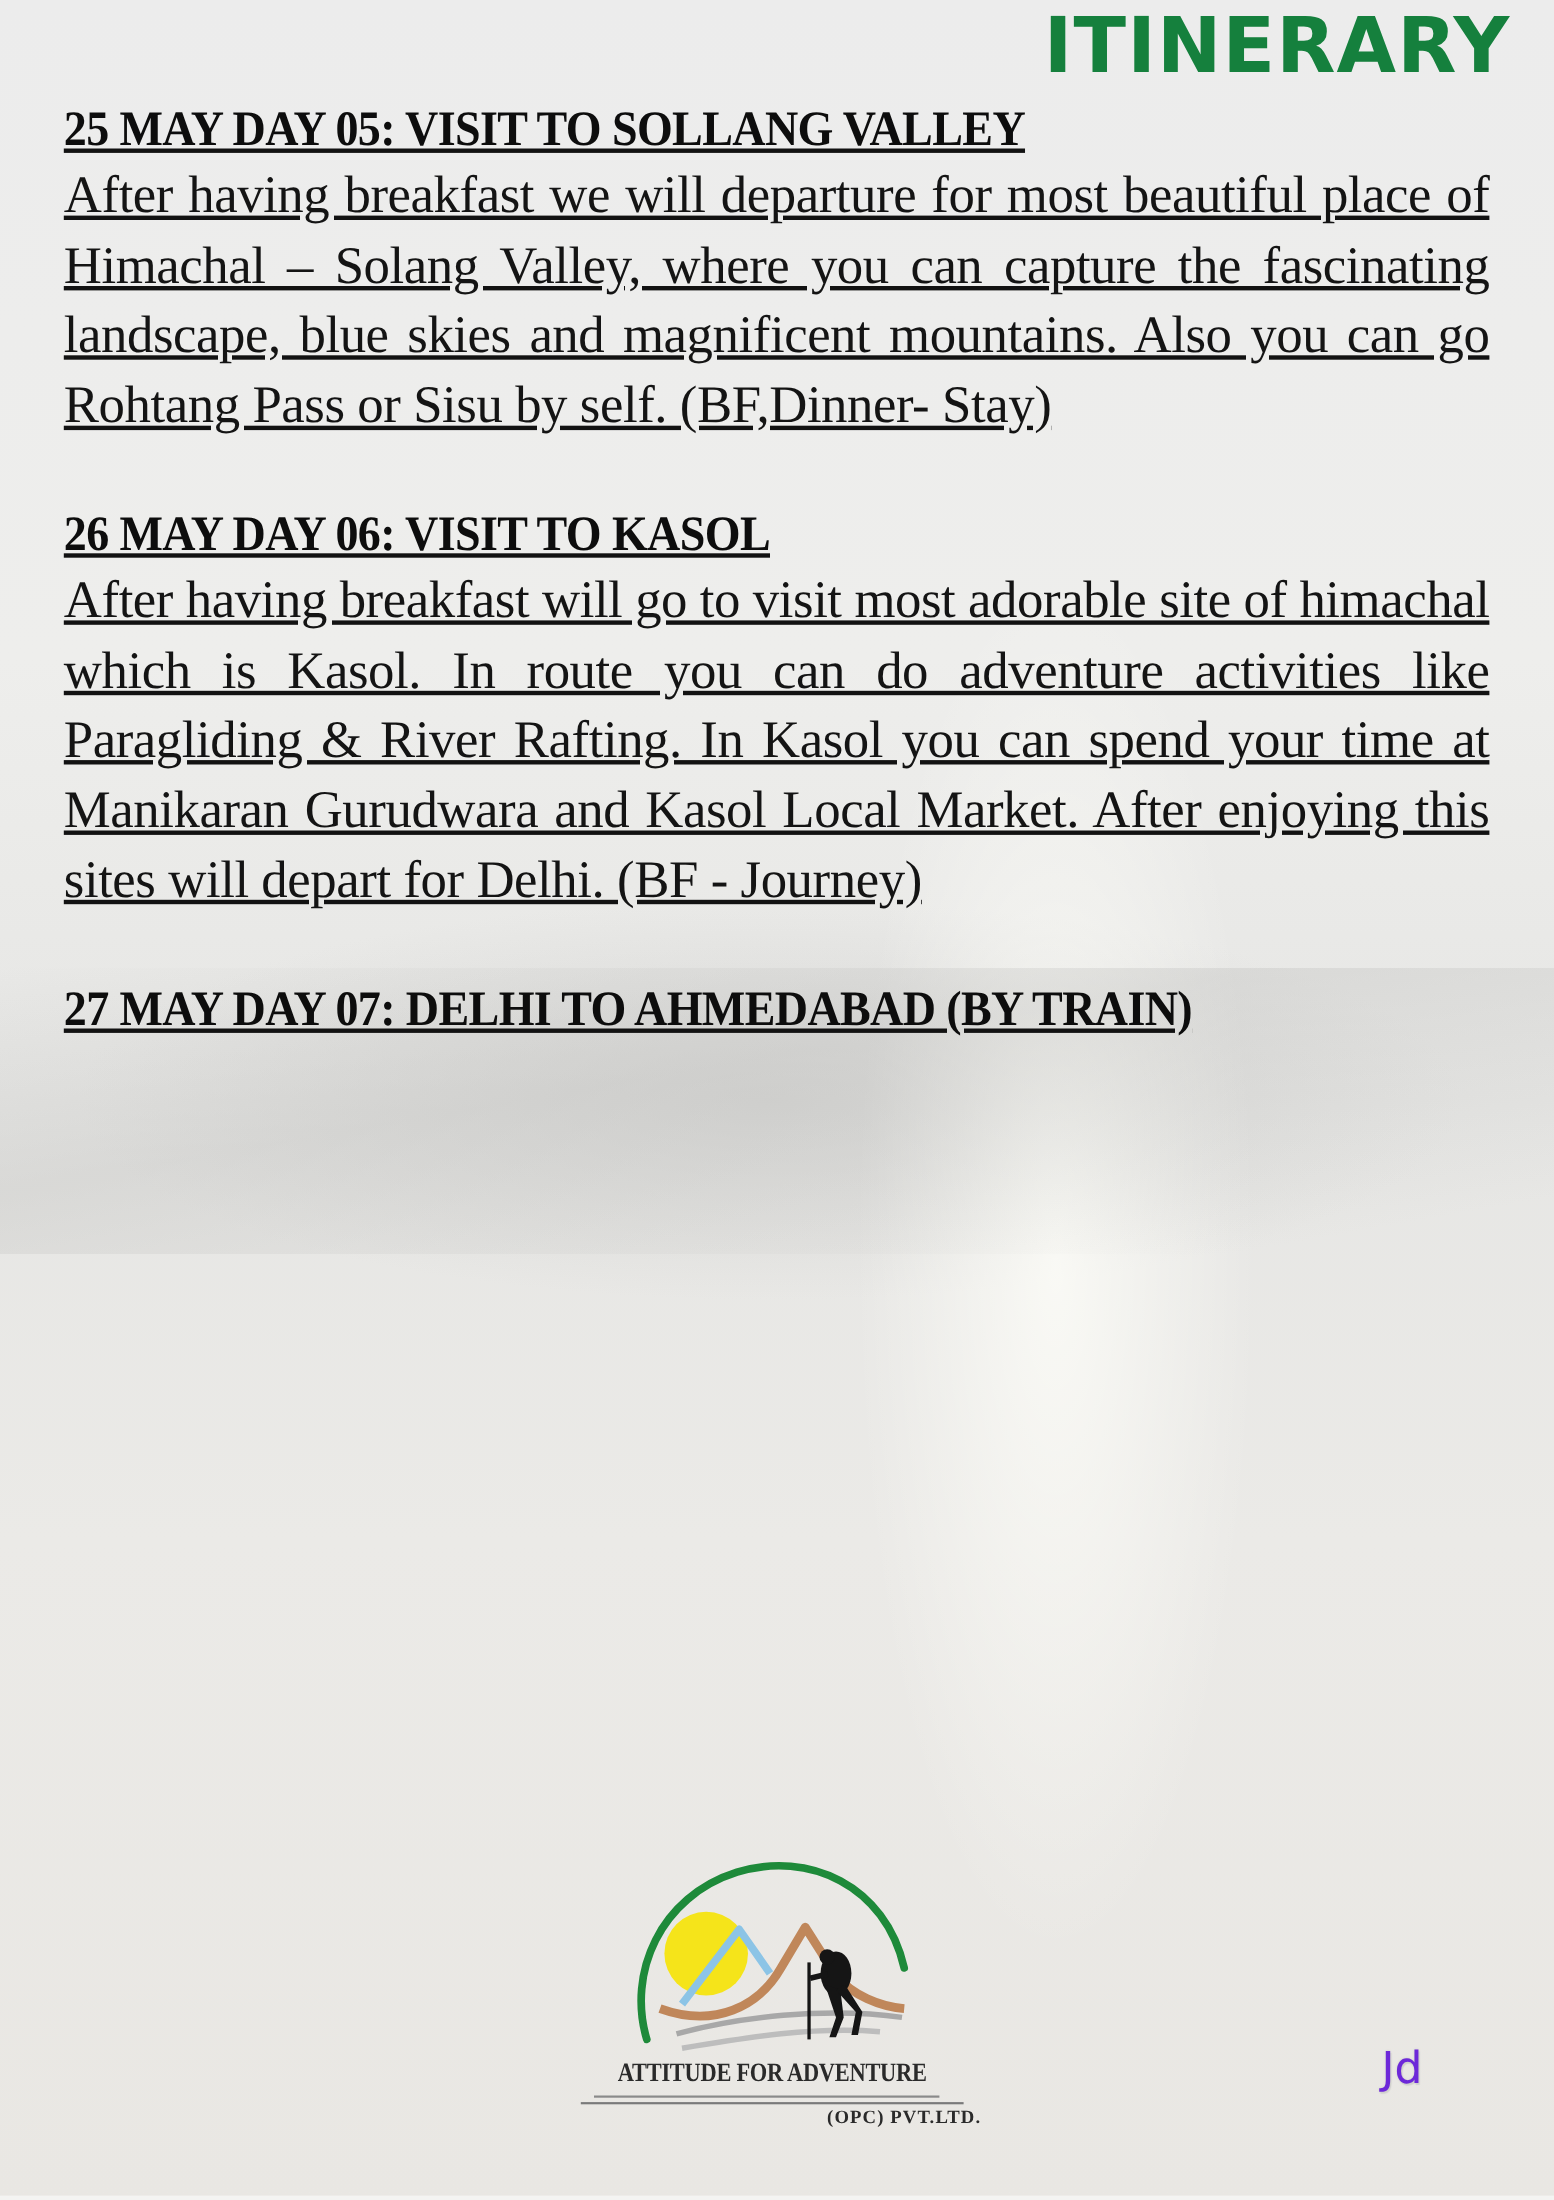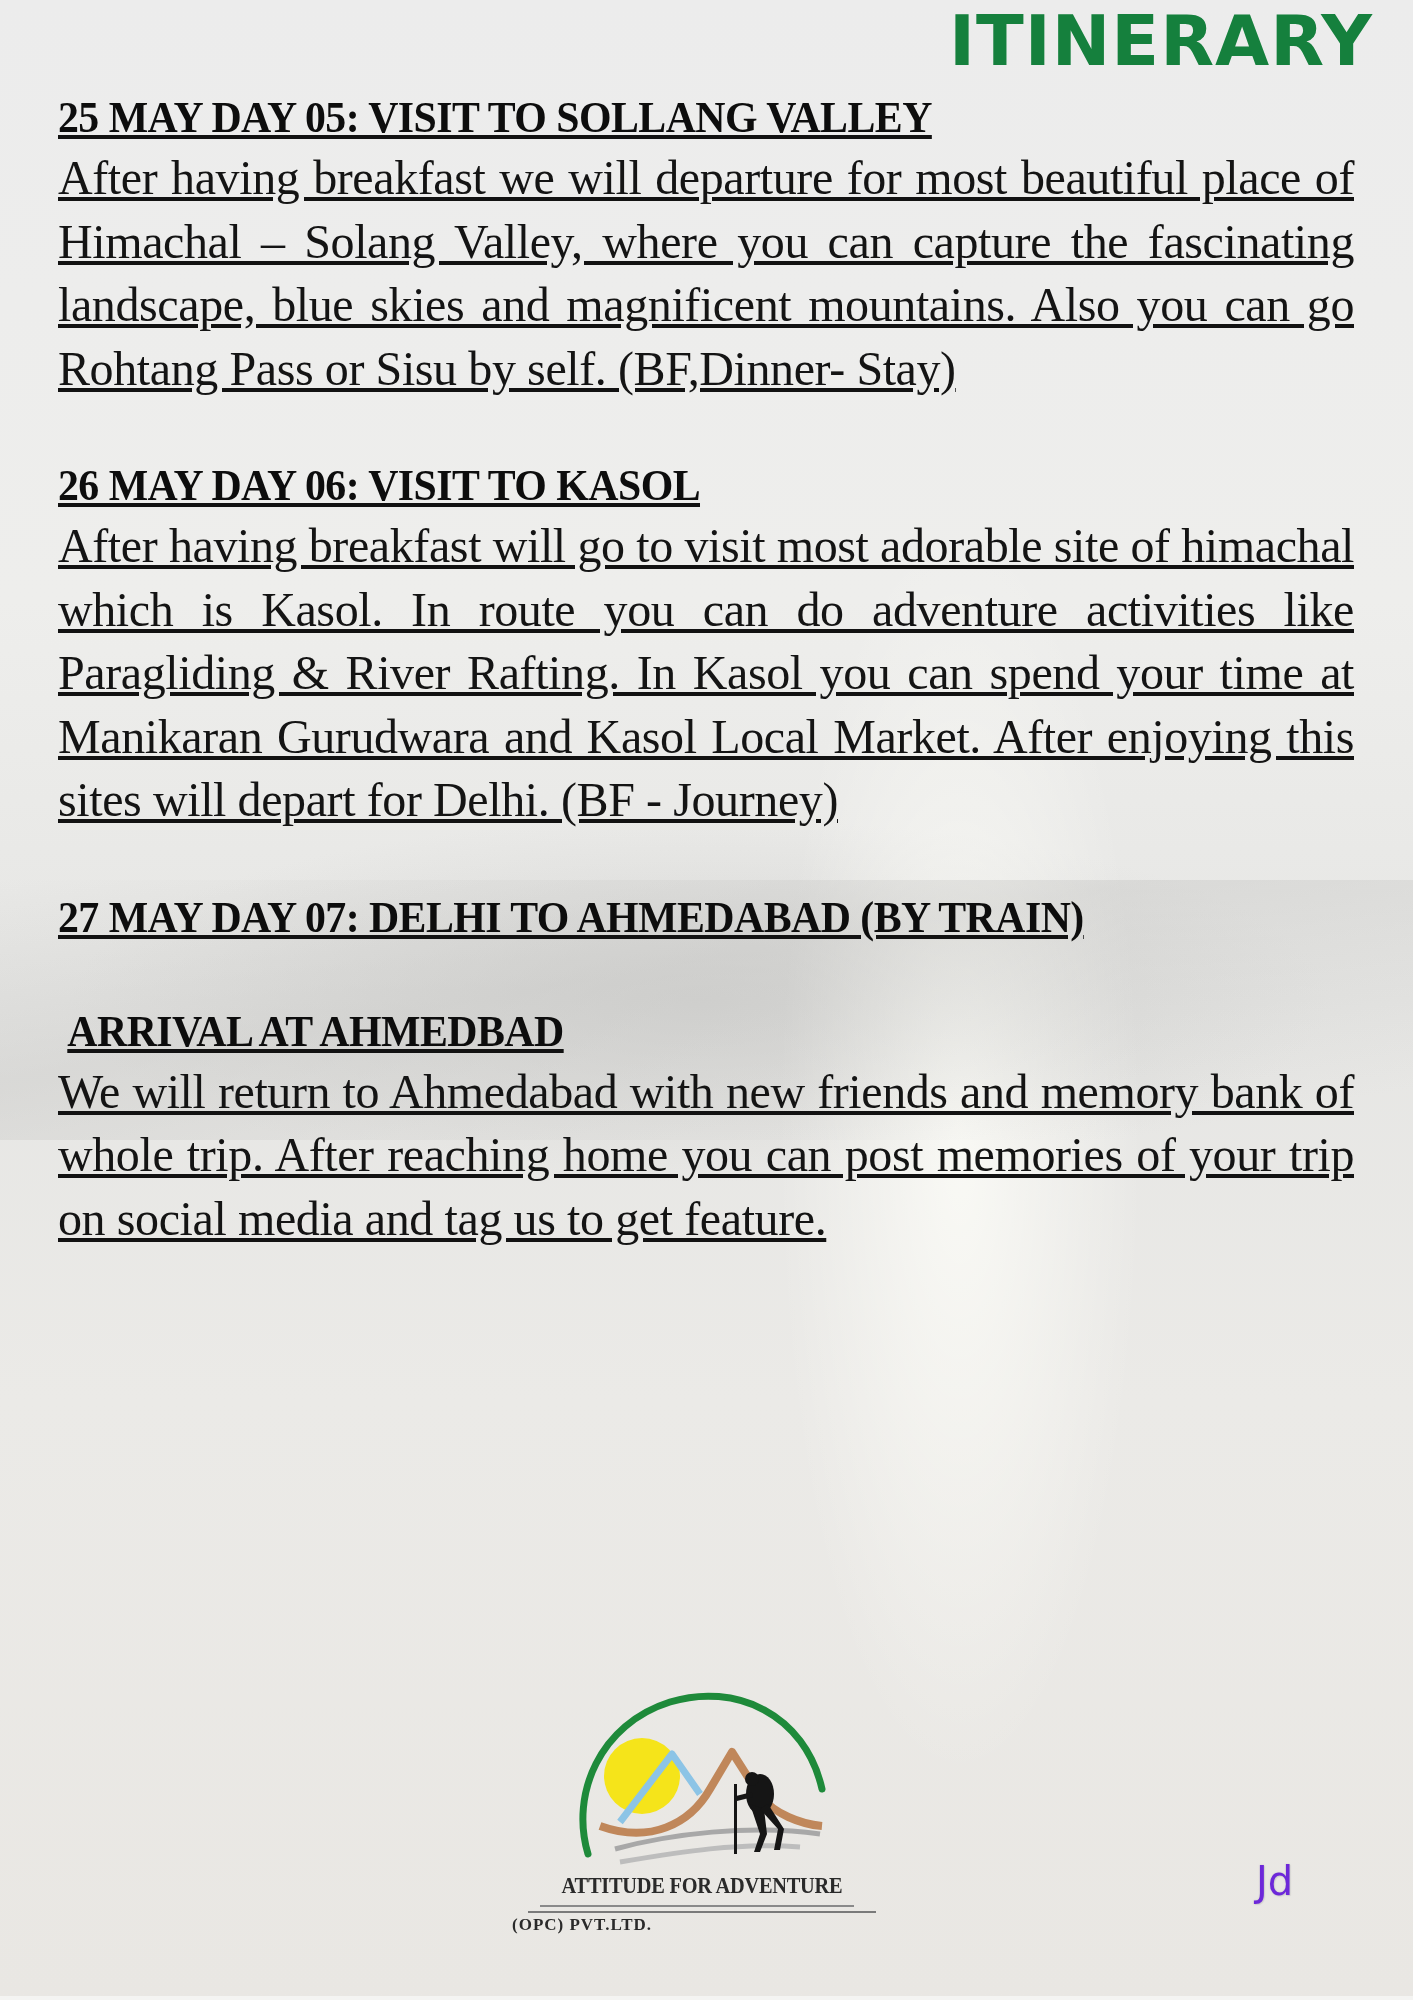--- a/index.html
+++ b/index.html
@@ -48,21 +48,21 @@
     .logo svg { position: absolute; left: 48px; top: 0; }
     .logo-name {
       position: absolute; left: 0; top: 188px; width: 380px; text-align: center;
       font-family: "Liberation Serif", serif; font-size: 24px; font-weight: bold;
       color: #2a2a2a; letter-spacing: -0.3px;
       transform: scaleX(0.85);
     }
     .logo-line1 { position: absolute; left: 28px; top: 221px; width: 314px; height: 2px; background: #8a8a8a; }
     .logo-line2 { position: absolute; left: 16px; top: 227px; width: 348px; height: 2px; background: #7a7a7a; }
     .logo-sub {
-      position: absolute; left: 0; top: 231px; width: 380px; text-align: left;
+      position: absolute; left: 0; top: 231px; width: 380px; text-align: right;
       font-family: "Liberation Serif", serif; font-size: 17px; font-weight: bold;
       color: #2a2a2a; letter-spacing: 1px;
     }
     .watermark {
       position: absolute; left: 1256px; top: 1858px; z-index: 1;
       font-family: "DejaVu Sans", sans-serif; font-size: 40px; color: #6d28d9;
       text-shadow: 0 0 2px #c9c9c6, 1px 1px 1px #d2d2cf;
     }
     .bottom-strip { position: absolute; left: 0; top: 1996px; width: 1413px; height: 4px; background: #f4f4f2; z-index: 2; }
   </style>
@@ -78,24 +78,20 @@
   <div class="section">
     <div class="heading">25 MAY DAY 05: VISIT TO SOLLANG VALLEY</div>
     <div class="body-text">After having breakfast we will departure for most beautiful place of Himachal – Solang Valley, where you can capture the fascinating landscape, blue skies and magnificent mountains. Also you can go Rohtang Pass or Sisu by self. (BF,Dinner- Stay)</div>
   </div>
   <div class="section">
     <div class="heading">26 MAY DAY 06: VISIT TO KASOL</div>
     <div class="body-text">After having breakfast will go to visit most adorable site of himachal which is Kasol. In route you can do adventure activities like Paragliding &amp; River Rafting. In Kasol you can spend your time at Manikaran Gurudwara and Kasol Local Market. After enjoying this sites will depart for Delhi. (BF - Journey)</div>
   </div>
   <div class="section">
     <div class="heading">27 MAY DAY 07: DELHI  TO AHMEDABAD (BY TRAIN)</div>
-  </div>
-  <div class="section">
-    <div class="heading indent">ARRIVAL AT AHMEDBAD</div>
-    <div class="body-text">We will return to Ahmedabad with new friends and memory bank of whole trip. After reaching home you can post memories of your trip on social media and tag us to get feature.</div>
   </div>
 </div>
 
 <div class="logo">
   <svg width="290" height="190" viewBox="0 0 290 190">
 
     <path d="M28 170 C 10 110, 40 40, 110 18 C 175 -2, 245 30, 262 105" fill="none" stroke="#1e8a3a" stroke-width="7" stroke-linecap="round"></path>
 
     <circle cx="82" cy="92" r="38" fill="#f5e41a"></circle>
 

